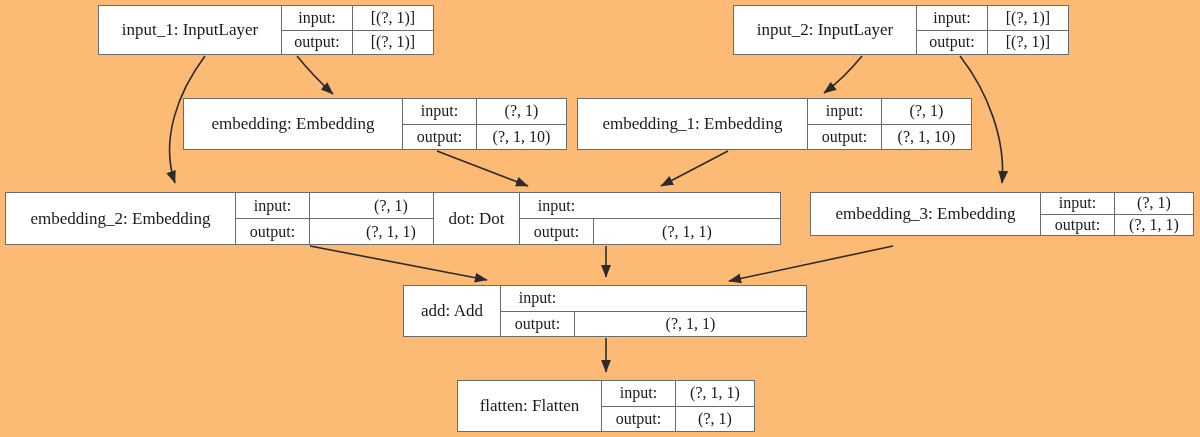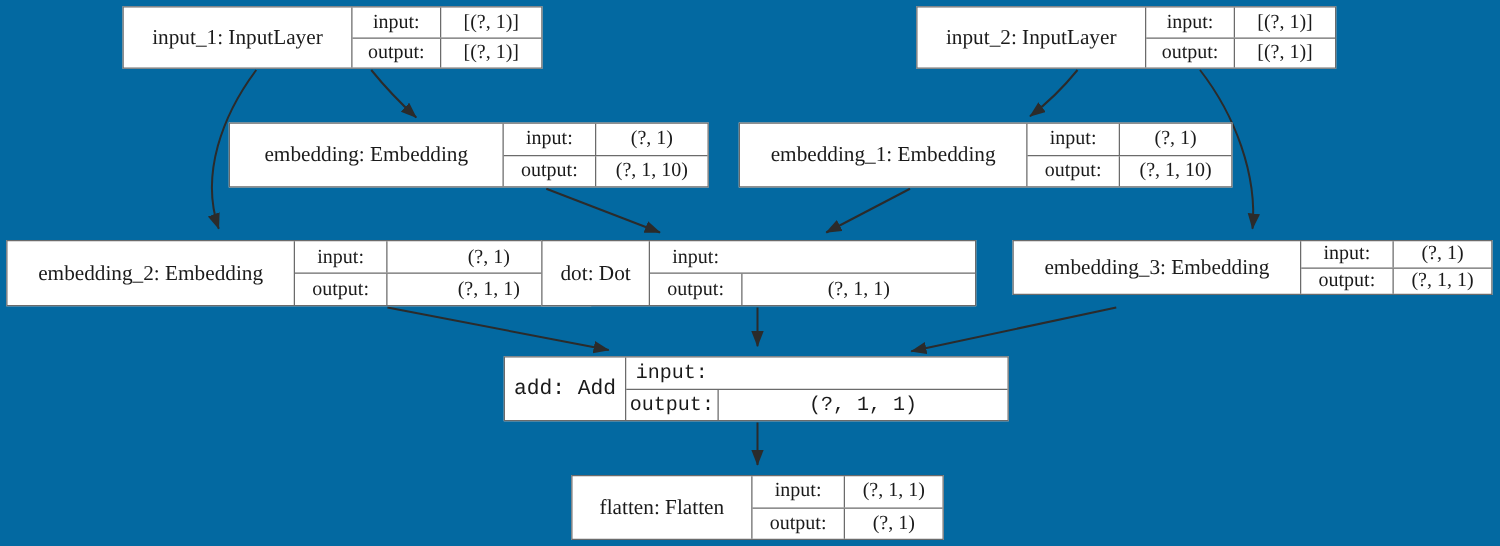--- a/index.html
+++ b/index.html
@@ -4,21 +4,21 @@
 <style>
   html, body {
     margin: 0;
     padding: 0;
     background: #ffffff;
   }
   #canvas {
     position: relative;
     width: 1200px;
     height: 437px;
-    background: #0369a1;
+    background: #fdba74;
     overflow: hidden;
     font-family: "Liberation Serif", "DejaVu Serif", serif;
   }
   #edges {
     position: absolute;
     left: 0;
     top: 0;
     width: 1200px;
     height: 437px;
     pointer-events: none;
@@ -139,21 +139,21 @@
           <div class="io-row top">
             <div class="io-label" style="width: 73px;">input:</div>
             <div class="io-value">(?, 1)</div>
           </div>
           <div class="io-row bottom">
             <div class="io-label" style="width: 73px;">output:</div>
             <div class="io-value">(?, 1, 10)</div>
           </div>
         </div>
       </div>
-      <div class="node" style="left: 591px; top: 98px; width: 395px; height: 52px;">
+      <div class="node" style="left: 577px; top: 98px; width: 395px; height: 52px;">
         <div class="node-name" style="width: 229px;">embedding_1: Embedding</div>
         <div class="io-block">
           <div class="io-row top">
             <div class="io-label" style="width: 73px;">input:</div>
             <div class="io-value">(?, 1)</div>
           </div>
           <div class="io-row bottom">
             <div class="io-label" style="width: 73px;">output:</div>
             <div class="io-value">(?, 1, 10)</div>
           </div>
@@ -190,21 +190,21 @@
           <div class="io-row top">
             <div class="io-label" style="width: 73px;">input:</div>
             <div class="io-value">(?, 1)</div>
           </div>
           <div class="io-row bottom">
             <div class="io-label" style="width: 73px;">output:</div>
             <div class="io-value">(?, 1, 1)</div>
           </div>
         </div>
       </div>
-      <div class="node" style="left: 403px; top: 285px; width: 404px; height: 52px; font-family: Liberation Mono, monospace;">
+      <div class="node" style="left: 403px; top: 285px; width: 404px; height: 52px;">
         <div class="node-name" style="width: 96px;">add: Add</div>
         <div class="io-block">
           <div class="io-row top">
             <div class="io-label" style="width: 73px;">input:</div>
           </div>
           <div class="io-row bottom">
             <div class="io-label" style="width: 73px;">output:</div>
             <div class="io-value">(?, 1, 1)</div>
           </div>
         </div>

